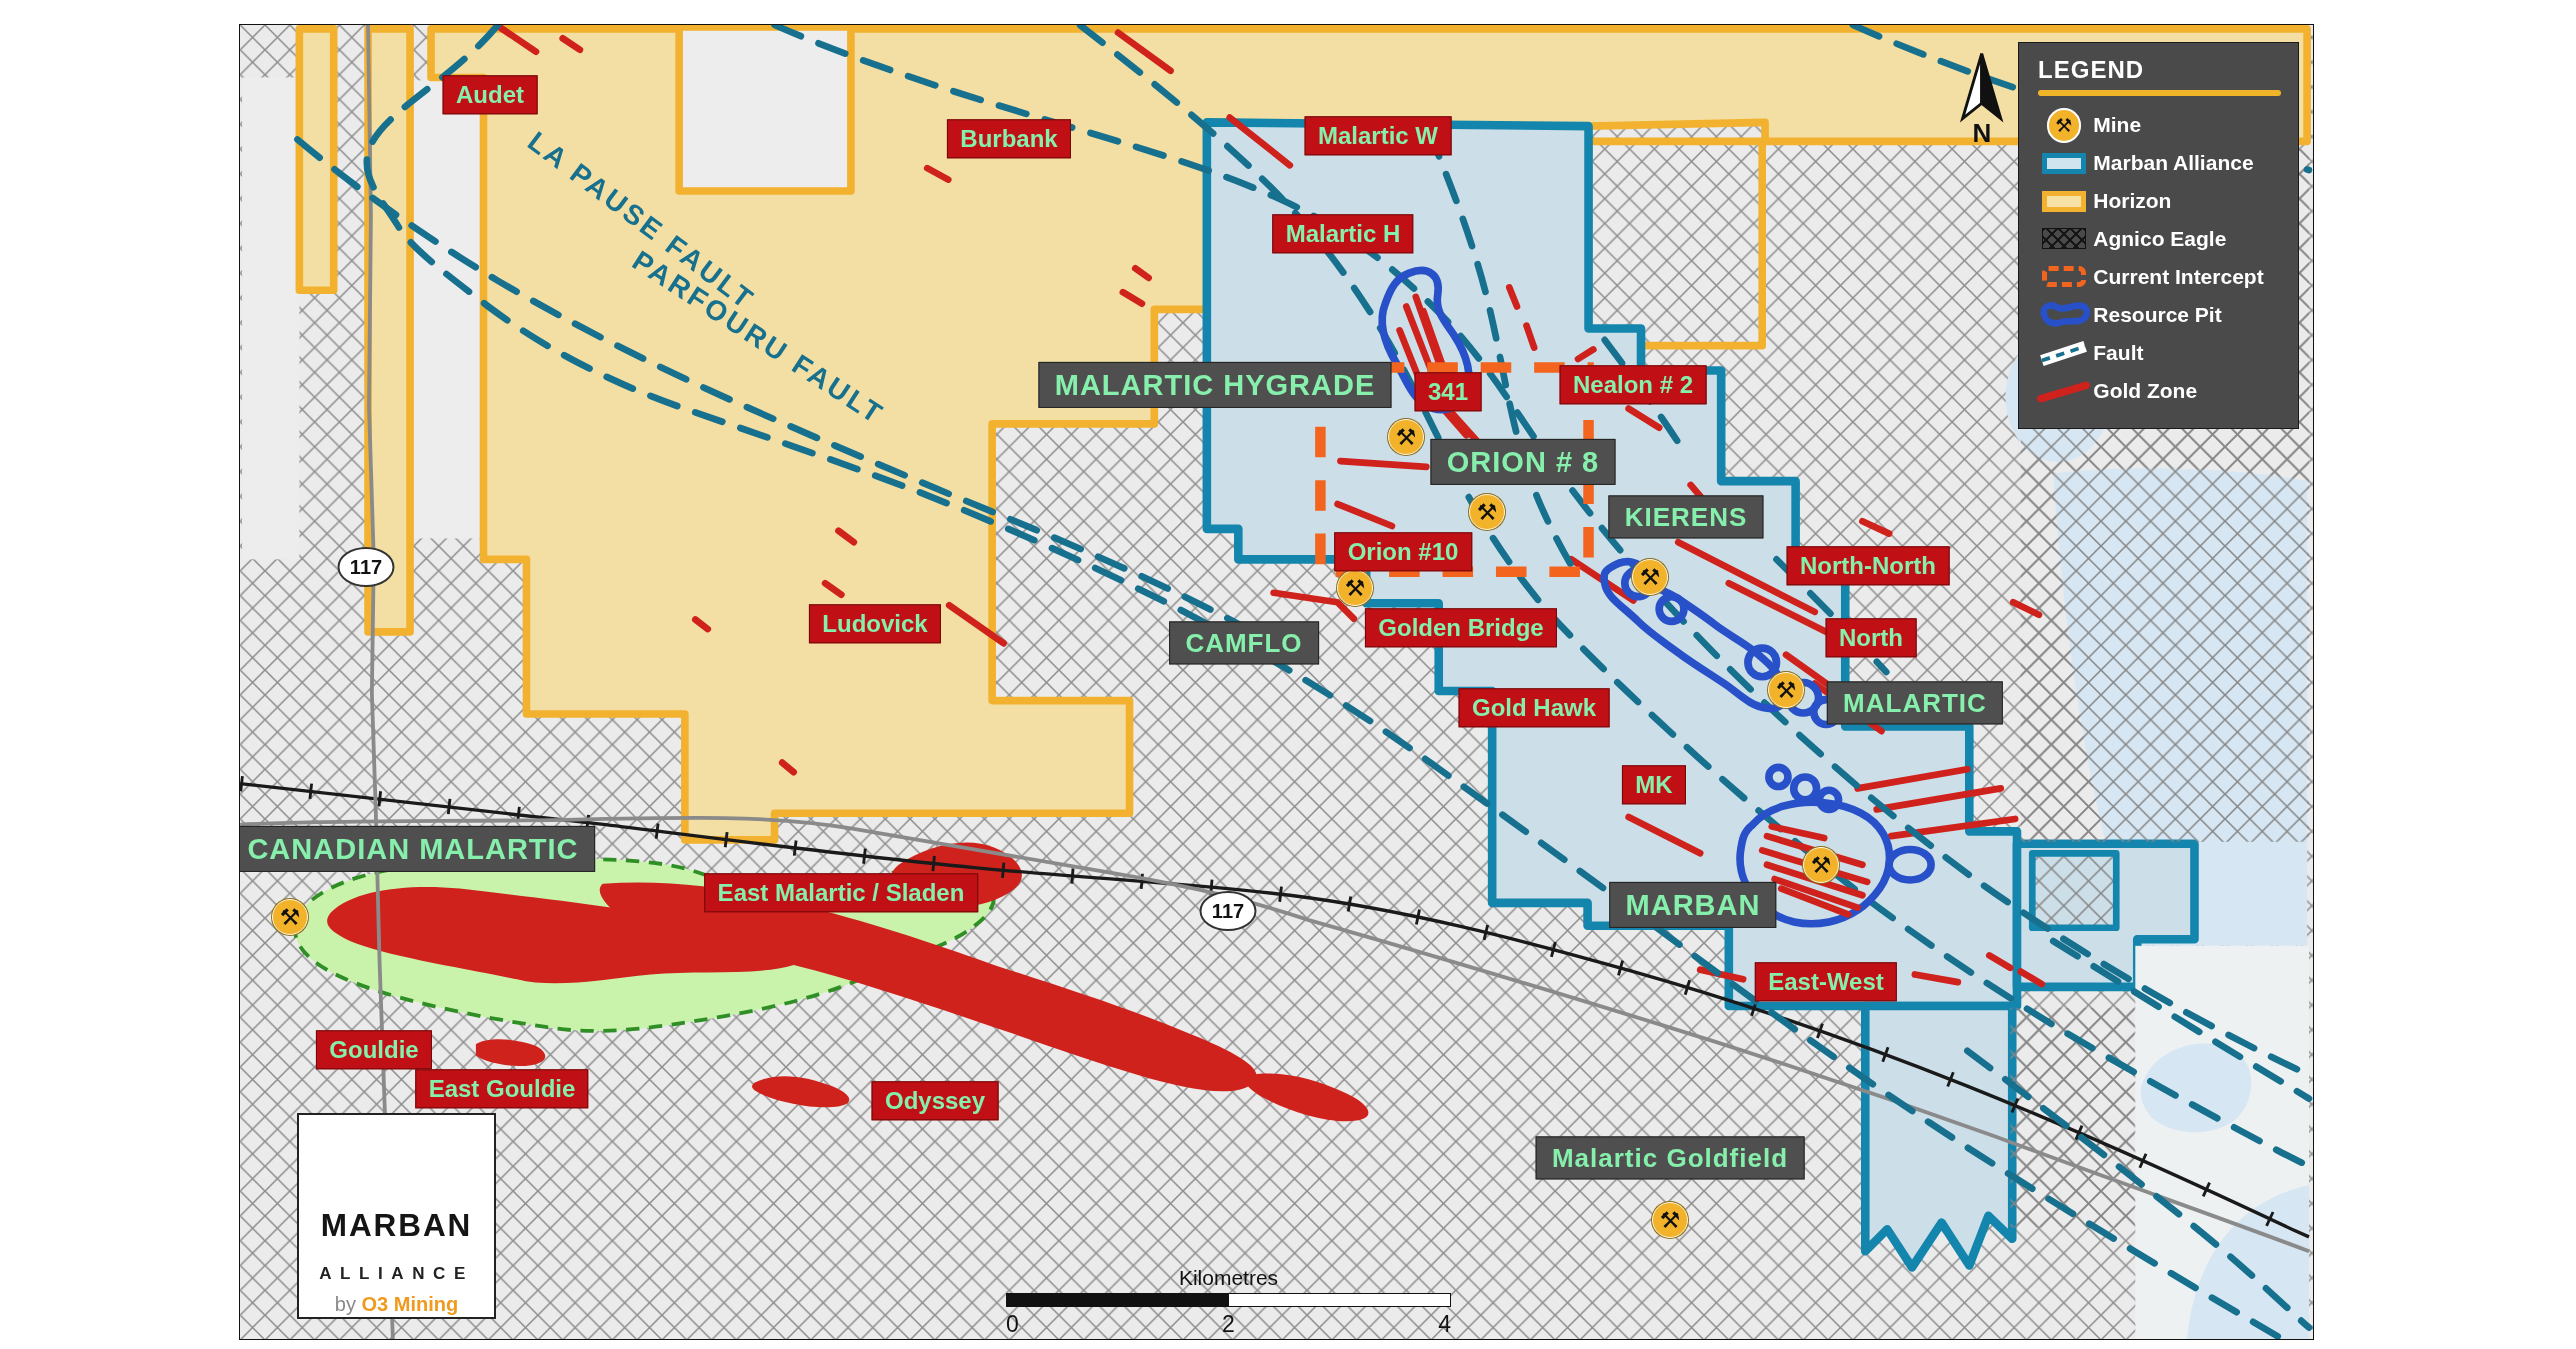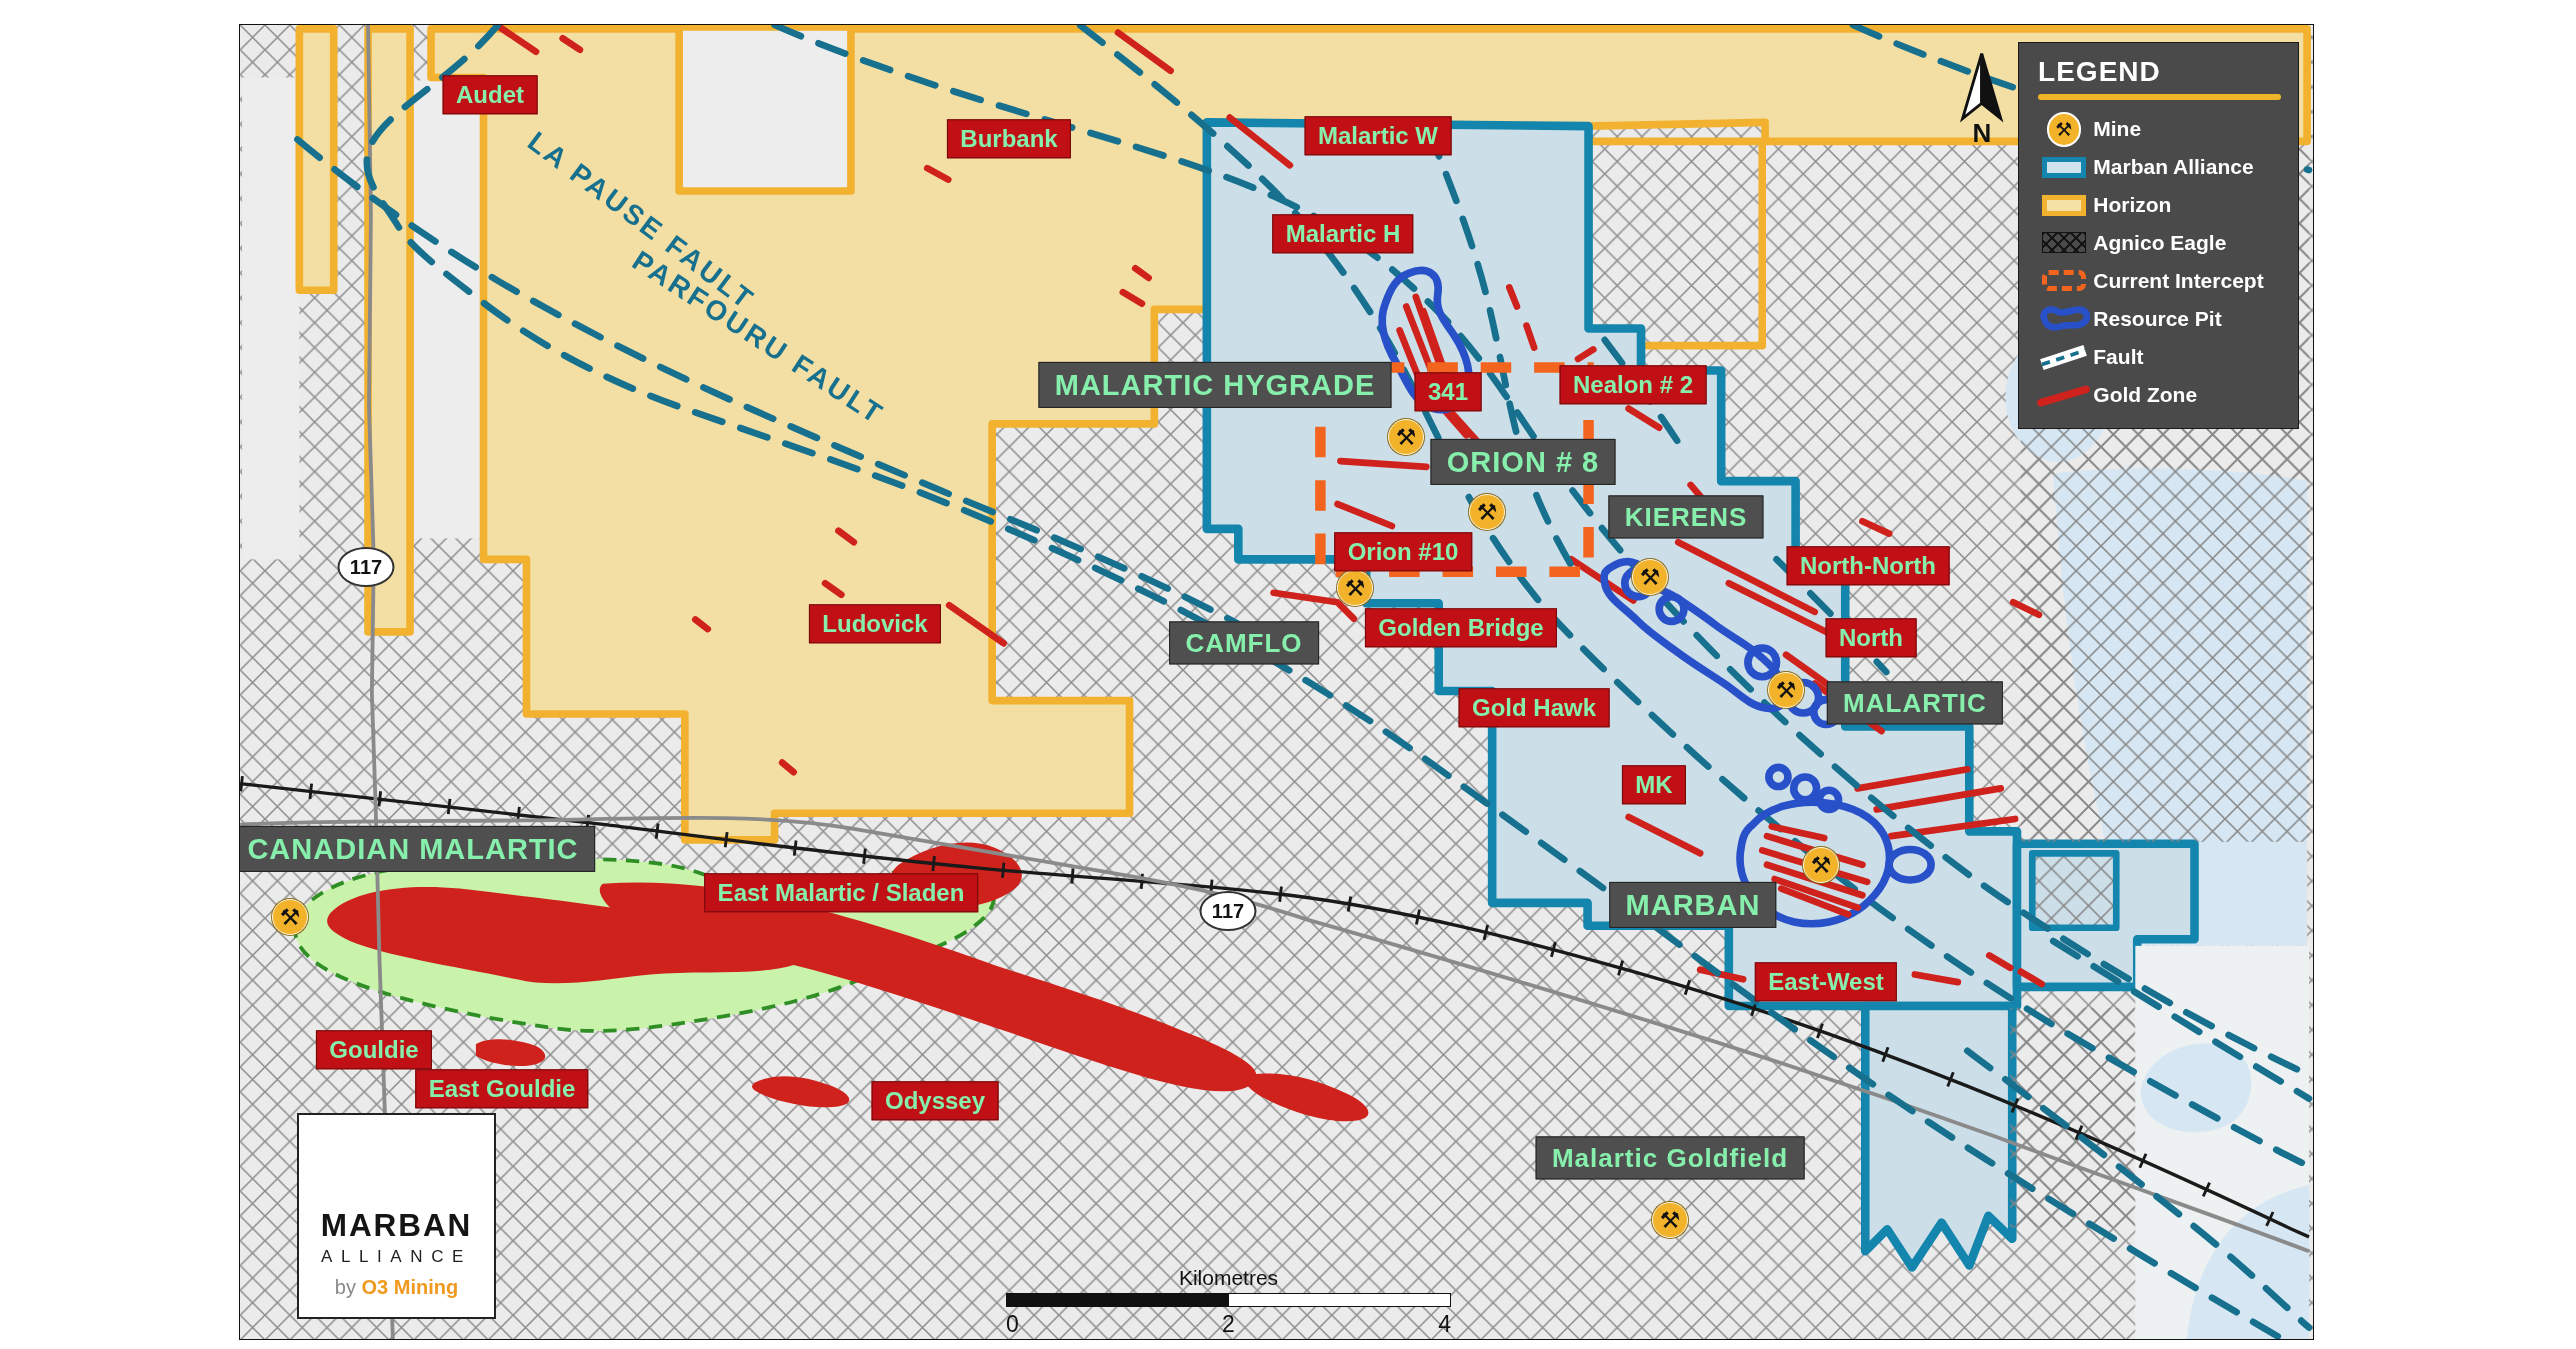--- a/index.html
+++ b/index.html
@@ -17,21 +17,21 @@
   .shield{position:absolute;transform:translate(-50%,-50%);width:53px;height:36px;background:#fff;
     border:2.9px solid #333;border-radius:50%;display:flex;align-items:center;justify-content:center;
     font-size:20px;font-weight:700;color:#111;z-index:25;}
   .mine{position:absolute;transform:translate(-50%,-50%);width:34px;height:34px;border-radius:50%;
     background:#f2b32a;border:1.9px solid #fdf6e2;box-shadow:0 0 0 1px #8a6d1d;display:flex;
     align-items:center;justify-content:center;z-index:28;}
   .mine span{font-size:23px;line-height:1;color:#111;}
   
   #legend{position:absolute;left:1778px;top:17px;width:281px;height:387px;background:#4a4a4a;
     border:1.9px solid #1a1a1a;box-sizing:border-box;padding:11.5px 13.4px 9.5px 15.3px;z-index:40;}
-  #legend h1{margin:1.9px 0 5.7px 3.8px;color:#fff;font-size:28px;letter-spacing:1px;font-weight:700;}
+  #legend h1{margin:1.9px 0 5.7px 3.8px;color:#fff;font-size:24px;letter-spacing:1px;font-weight:700;}
   #legend .rule{height:5.7px;background:#f0b429;border-radius:2.9px;margin:0 3.8px 11.5px 3.8px;}
   .leg-item{display:flex;align-items:center;height:36px;margin-bottom:1.9px;}
   .leg-ic{width:59px;display:flex;align-items:center;justify-content:center;flex:0 0 59px;}
   .leg-txt{color:#fff;font-size:21px;font-weight:700;}
   .ic-mine{width:30.5px;height:30.5px;border-radius:50%;background:#f2b32a;border:2.9px solid #fff;
     display:flex;align-items:center;justify-content:center;font-size:19px;color:#111;}
   .sw{width:44px;height:21px;box-sizing:border-box;}
   .sw-marban{background:#cfe4ef;border:5.7px solid #1486ad;}
   .sw-horizon{background:#f6e2a6;border:5.7px solid #f2b230;}
   .sw-agnico{border:1.9px solid #111;background:
@@ -42,21 +42,21 @@
   #scalebar{position:absolute;left:766px;top:1241px;width:445px;z-index:35;color:#111;}
   #scalebar .cap{text-align:center;font-size:21px;margin-bottom:2.9px;}
   #scalebar .bar{display:flex;height:12.4px;border:1.9px solid #111;}
   #scalebar .b1{flex:1;background:#111;}
   #scalebar .b2{flex:1;background:#fff;border-left:1.9px solid #111;}
   #scalebar .ticks{display:flex;justify-content:space-between;font-size:23px;margin-top:3.8px;}
   
   #logo{position:absolute;left:57px;top:1088px;width:199px;height:206px;background:#fff;
     border:2.9px solid #222;box-sizing:border-box;text-align:center;z-index:40;}
   #logo .word{font-size:31.5px;font-weight:900;color:#151515;letter-spacing:1.9px;margin-top:3.8px;}
-  #logo .word2{font-size:17px;font-weight:400;color:#222;letter-spacing:8.6px;margin-top:3px;}
+  #logo .word2{font-size:17px;font-weight:700;color:#222;letter-spacing:8.6px;margin-top:20px;}
   #logo .by{font-size:20px;margin-top:9.5px;}
   #logo .by .p{color:#8a8a8a;}
   #logo .by .b{color:#f09a1f;font-weight:700;}
   
   #north{position:absolute;left:1742px;top:19px;transform:translateX(-50%);text-align:center;z-index:35;}
   #north .n{font-size:26px;font-weight:700;color:#111;margin-top:-1.9px;}
 </style>
 </head>
 <body>
 

